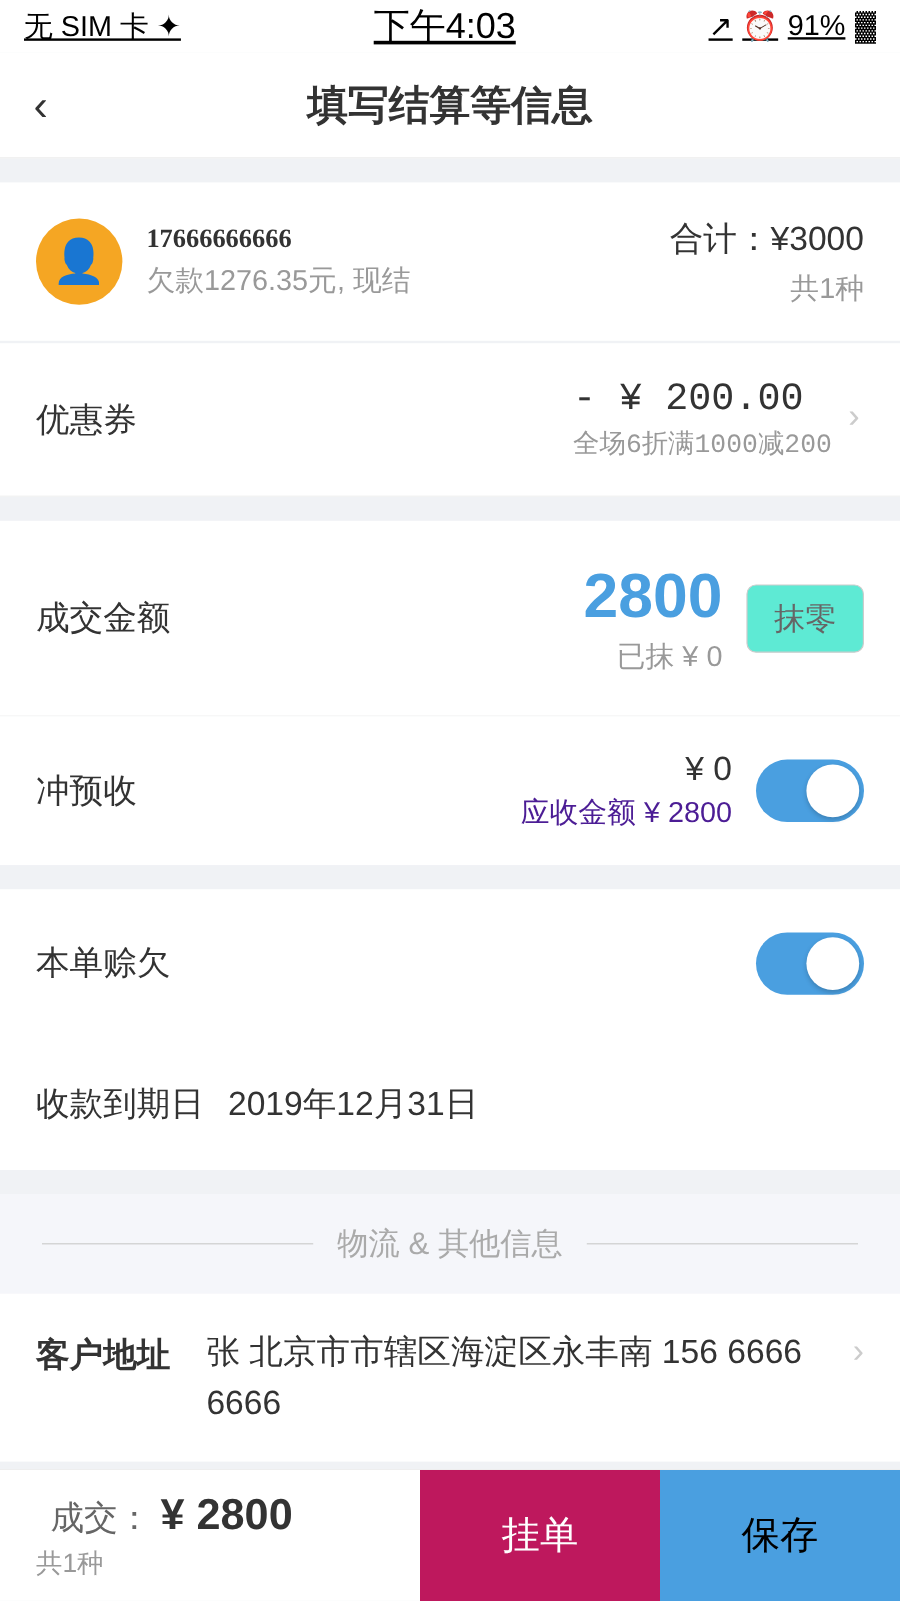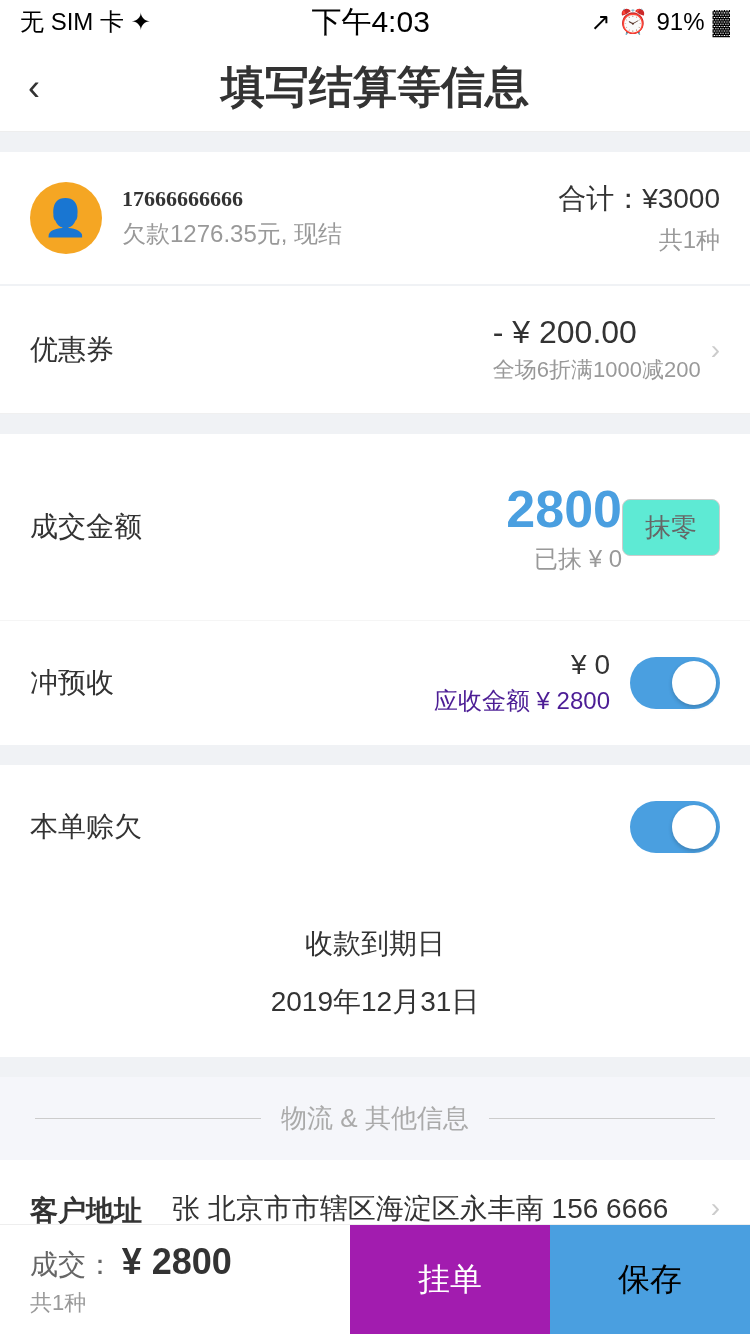--- a/index.html
+++ b/index.html
@@ -18,20 +18,21 @@
     
     .status-bar {
       height: 44px;
       background: #fff;
       display: flex;
       align-items: center;
       justify-content: space-between;
       padding: 0 20px;
       font-size: 24px;
       color: #000;
+      text-decoration: underline;
     }
     .status-bar-left { display: flex; align-items: center; gap: 8px; }
     .status-bar-center { font-size: 30px; font-weight: 500; }
     .status-bar-right { display: flex; align-items: center; gap: 8px; font-size: 24px; }
 
     
     .nav-bar {
       height: 88px;
       background: #fff;
       display: flex;
@@ -41,21 +42,21 @@
       border-bottom: 1px solid #eee;
     }
     .nav-back {
       position: absolute;
       left: 28px;
       font-size: 36px;
       color: #333;
       cursor: pointer;
     }
     .nav-title {
-      font-size: 44px;
+      font-size: 34px;
       font-weight: 600;
       color: #333;
     }
 
     
     .customer-card {
       background: #fff;
       margin-top: 20px;
       padding: 28px 30px;
       display: flex;
@@ -115,20 +116,21 @@
       border-bottom: 1px solid #f0f0f0;
     }
     .coupon-label {
       font-size: 28px;
       color: #333;
     }
     .coupon-right {
       display: flex;
       align-items: center;
       gap: 10px;
+      font-family: Liberation Mono, monospace;
     }
     .coupon-amount {
       font-size: 32px;
       color: #333;
       font-weight: 500;
     }
     .coupon-desc {
       font-size: 22px;
       color: #999;
       margin-top: 4px;
@@ -141,33 +143,34 @@
 
     
     .divider {
       height: 20px;
       background: #f0f2f5;
     }
 
     
     .amount-row {
       background: #fff;
-      padding: 45px 30px;
+      padding: 33px 30px;
       display: flex;
       align-items: center;
       justify-content: space-between;
       border-bottom: 1px solid #f5f5f5;
     }
     .amount-label {
       font-size: 28px;
       color: #333;
     }
     .amount-right {
       display: flex;
       align-items: center;
+      gap: 20px;
     }
     .amount-value-block {
       text-align: right;
     }
     .amount-value {
       font-size: 52px;
       font-weight: 600;
       color: #4a9fe0;
     }
     .amount-sub {
@@ -251,21 +254,20 @@
       color: #333;
     }
 
     
     .due-date-row {
       background: #fff;
       padding: 36px 30px;
       display: flex;
       align-items: center;
       gap: 20px;
-      flex-direction: column;
     }
     .due-date-label {
       font-size: 28px;
       color: #333;
     }
     .due-date-value {
       font-size: 28px;
       color: #333;
     }
 
@@ -330,34 +332,35 @@
     .bottom-summary {
       flex: 1;
       padding: 0 30px;
     }
     .bottom-summary-main {
       font-size: 28px;
       color: #333;
     }
     .bottom-summary-main .label {
       color: #666;
+      margin-left: 12px;
     }
     .bottom-summary-main .value {
       font-weight: 600;
       font-size: 36px;
     }
     .bottom-summary-sub {
       font-size: 22px;
       color: #999;
       margin-top: 4px;
     }
     .btn-hang {
       width: 200px;
       height: 110px;
-      background: #a21caf;
+      background: #be185d;
       display: flex;
       align-items: center;
       justify-content: center;
       font-size: 32px;
       color: #fff;
       font-weight: 500;
       cursor: pointer;
     }
     .btn-save {
       width: 200px;

